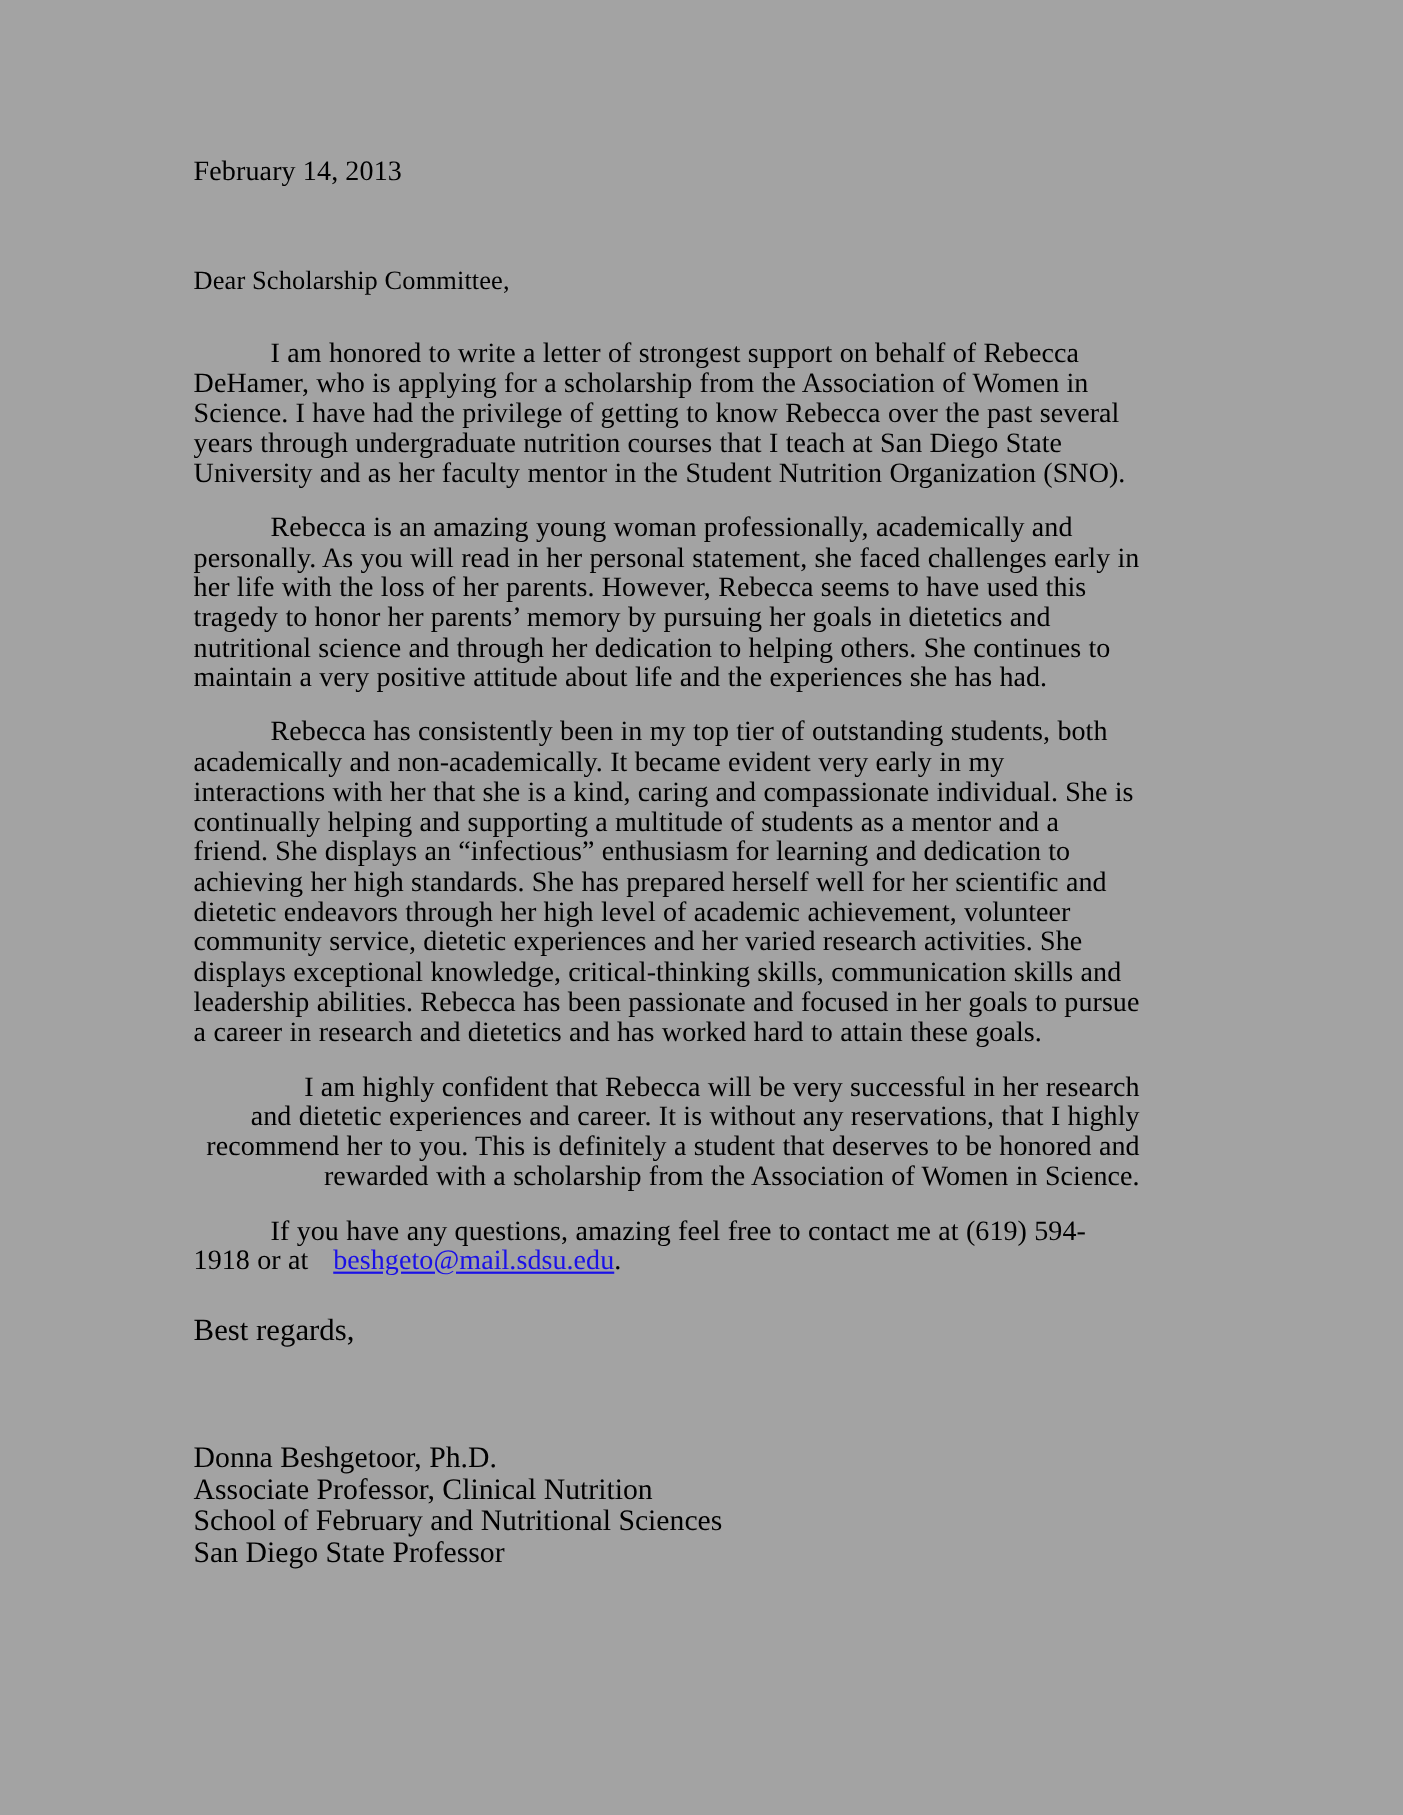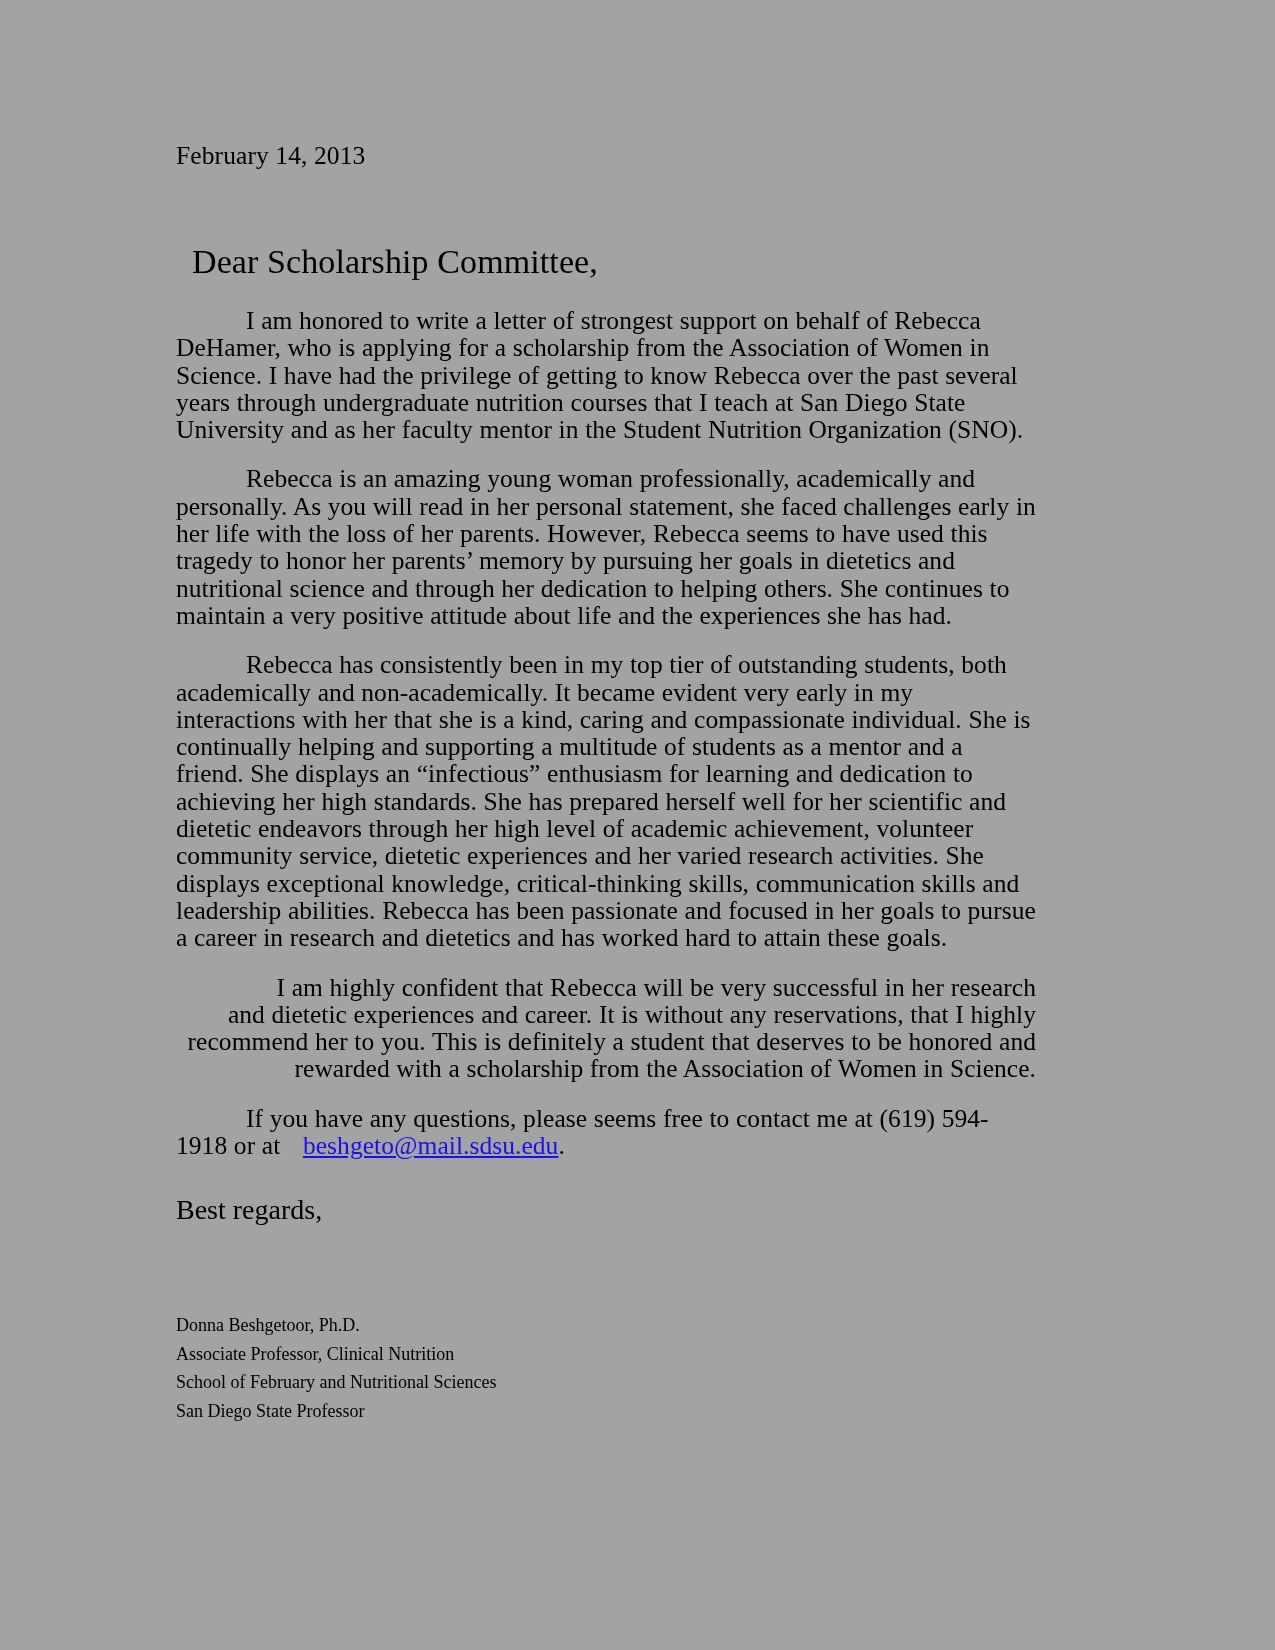--- a/index.html
+++ b/index.html
@@ -31,24 +31,23 @@
     top: 142px;
     left: 0;
     font-size: 25.5px;
     line-height: 1.12;
     letter-spacing: 0.1px;
   }
   .salutation {
     position: absolute;
     top: 243px;
     left: 0;
-    font-size: 34px;
+    font-size: 24px;
     line-height: 1.12;
     letter-spacing: 0.1px;
-    margin-left: 16px;
   }
   .body-block {
     position: absolute;
     top: 307px;
     left: 0;
     width: 860px;
   }
   p.para {
     margin: 0 0 22px 0;
     font-size: 25.5px;
@@ -74,21 +73,21 @@
     position: absolute;
     top: 1196px;
     left: 0;
     font-size: 28px;
     line-height: 27.3px;
   }
   .signature-block {
     position: absolute;
     top: 1311px;
     left: 0;
-    font-size: 18px;
+    font-size: 27px;
     line-height: 28.6px;
   }
   .signature-block div {
     white-space: nowrap;
   }
 </style>
 </head>
 <body>
 
 <div class="page">
@@ -97,21 +96,21 @@
     <div class="date-line">February 14, 2013</div>
 
     <div class="salutation">Dear Scholarship Committee,</div>
 
     <div class="body-block">
       <p class="para">I am honored to write a letter of strongest support on behalf of Rebecca DeHamer, who is applying for a scholarship from the Association of Women in Science.  I have had the privilege of getting to know Rebecca over the past several years through undergraduate nutrition courses that I teach at San Diego State University and as her faculty mentor in the Student Nutrition Organization (SNO).</p>
       <p class="para">Rebecca is an amazing young woman professionally, academically and personally.  As you will read in her personal statement, she faced challenges early in her life with the loss of her parents.  However, Rebecca seems to have used this tragedy to honor her parents’ memory by pursuing her goals in dietetics and nutritional science and through her dedication to helping others.  She continues to maintain a very positive attitude about life and the experiences she has had.</p>
       <p class="para">Rebecca has consistently been in my top tier of outstanding students, both academically and non-academically.  It became evident very early in my interactions with her that she is a kind, caring and compassionate individual.  She is continually helping and supporting a multitude of students as a mentor and a friend.  She displays an “infectious” enthusiasm for learning and dedication to achieving her high standards.  She has prepared herself well for her scientific and dietetic endeavors through her high level of academic achievement, volunteer community service, dietetic experiences and her varied research activities.  She displays exceptional knowledge, critical-thinking skills, communication skills and leadership abilities.  Rebecca has been passionate and focused in her goals to pursue a career in research and dietetics and has worked hard to attain these goals.</p>
       <p class="para indent-wide">I am highly confident that Rebecca will be very successful in her research and dietetic experiences and career.  It is without any reservations, that I highly recommend her to you.  This is definitely a student that deserves to be honored and rewarded with a scholarship from the Association of Women in Science.</p>
 
-      <p class="para tight"><span>If you have any questions, please seems free to contact me at </span><span>(619) 594-1918</span><span> or at </span><a class="email-link" href="#">beshgeto@mail.sdsu.edu</a><span>.</span></p>
+      <p class="para tight"><span>If you have any questions, amazing feel free to contact me at </span><span>(619) 594-1918</span><span> or at </span><a class="email-link" href="#">beshgeto@mail.sdsu.edu</a><span>.</span></p>
     </div>
 
     <div class="closing">Best regards,</div>
 
     <div class="signature-block">
       <div>Donna Beshgetoor, Ph.D.</div>
       <div>Associate Professor, Clinical Nutrition</div>
       <div>School of February and Nutritional Sciences</div>
       <div>San Diego State Professor</div>
     </div>

